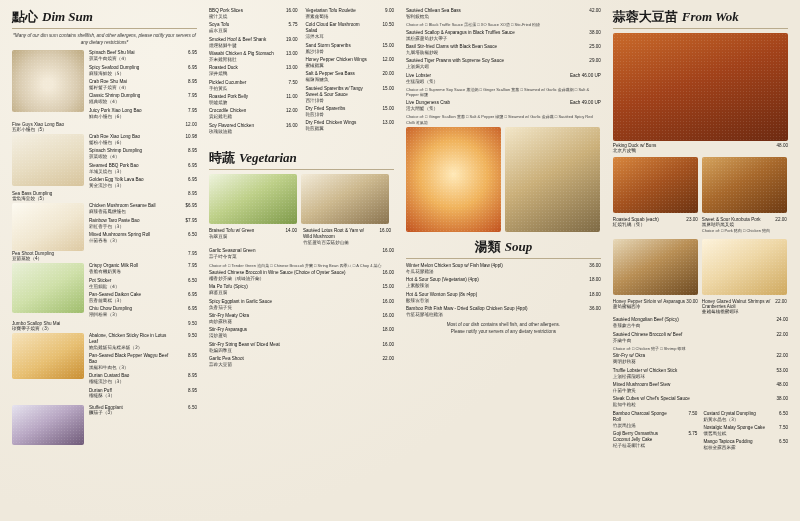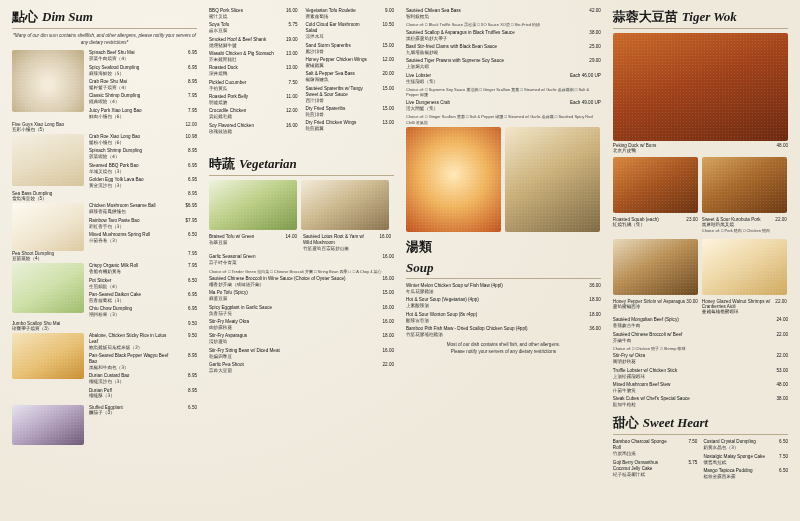--- a/index.html
+++ b/index.html
@@ -429,21 +429,21 @@
         <div class="item">
               <div class="nm">
                 <span class="en">Dry Fried Chicken Wings</span>
                 <span class="cn">乾煎雞翼</span>
               </div>
               <div class="pr">13.00</div>
             </div>
       </div>
     </div>
 
-    <div class="sec-head" style="margin-top:18px;">
+    <div class="sec-head" style="margin-top:12px;">
       <span class="cn">時蔬</span>
       <span class="en">Vegetarian</span>
     </div>
 
     <div class="imgrow">
       <div class="ph p-greens" style="width:88px;height:50px;">
             <div class="grain"></div>
           </div>
       <div class="ph p-mush" style="width:88px;height:50px;background:linear-gradient(150deg,#f2ead8,#cdb98f 45%,#8a7450);">
             <div class="grain"></div>
@@ -584,21 +584,21 @@
 
     <div class="imgrow" style="margin-top:2px;">
       <div class="ph p-crab" style="width:95px;height:105px;">
             <div class="grain"></div>
           </div>
       <div class="ph p-seafoodmix" style="width:95px;height:105px;">
             <div class="grain"></div>
           </div>
     </div>
 
-    <div class="sec-head" style="justify-content:center;margin-top:6px;flex-direction:column;">
+    <div class="sec-head" style="justify-content:center;margin-top:6px;">
       <span class="cn">湯類</span>
       <span class="en">Soup</span>
     </div>
 
     <div class="item">
           <div class="nm">
             <span class="en">Winter Melon Chicken Soup w/ Fish Maw (4ppl)</span>
             <span class="cn">冬瓜花膠雞湯</span>
           </div>
           <div class="pr">36.00</div>
@@ -625,21 +625,21 @@
           <div class="pr">36.00</div>
         </div>
 
     <div class="footer-note" style="white-space:pre-line;">Most of our dish contains shell fish, and other allergens.
 Please notify your servers of any dietary restrictions</div>
   </div>
 
   <div class="col col-4">
     <div class="sec-head">
       <span class="cn">蒜蓉大豆苗</span>
-      <span class="en">Tiger Wok</span>
+      <span class="en">From Wok</span>
     </div>
 
     <div class="ph p-duck" style="width:100%;height:108px;">
           <div class="grain"></div>
         </div>
     <div class="pricecap" style="margin-top:2px;">
       <div><span>Peking Duck w/ Buns</span>
         <span class="cn" style="display:block">北京片皮鴨</span></div>
       <div>48.00</div>
     </div>
@@ -732,24 +732,20 @@
           <div class="pr">48.00</div>
         </div>
     <div class="item">
           <div class="nm">
             <span class="en">Steak Cubes w/ Chef's Special Sauce</span>
             <span class="cn">貼知牛粒粒</span>
           </div>
           <div class="pr">38.00</div>
         </div>
 
-    <div class="sec-head" style="margin-top:6px;">
-      <span class="cn">甜心</span>
-      <span class="en">Sweet Heart</span>
-    </div>
 
     <div style="display:flex;gap:6px;">
       <div style="flex:1;">
         <div class="item">
               <div class="nm">
                 <span class="en">Bamboo Charcoal Sponge Roll</span>
                 <span class="cn">竹炭馬拉捲</span>
               </div>
               <div class="pr">7.50</div>
             </div>

